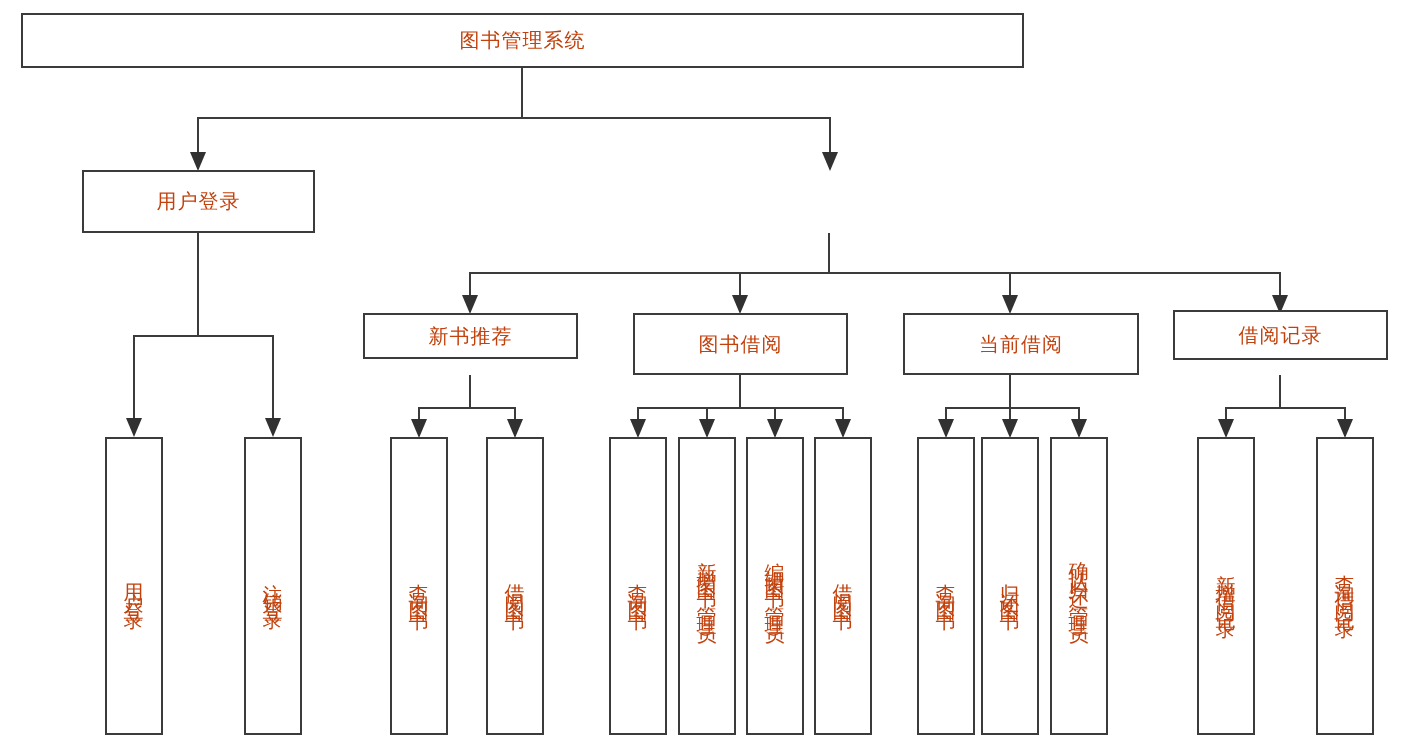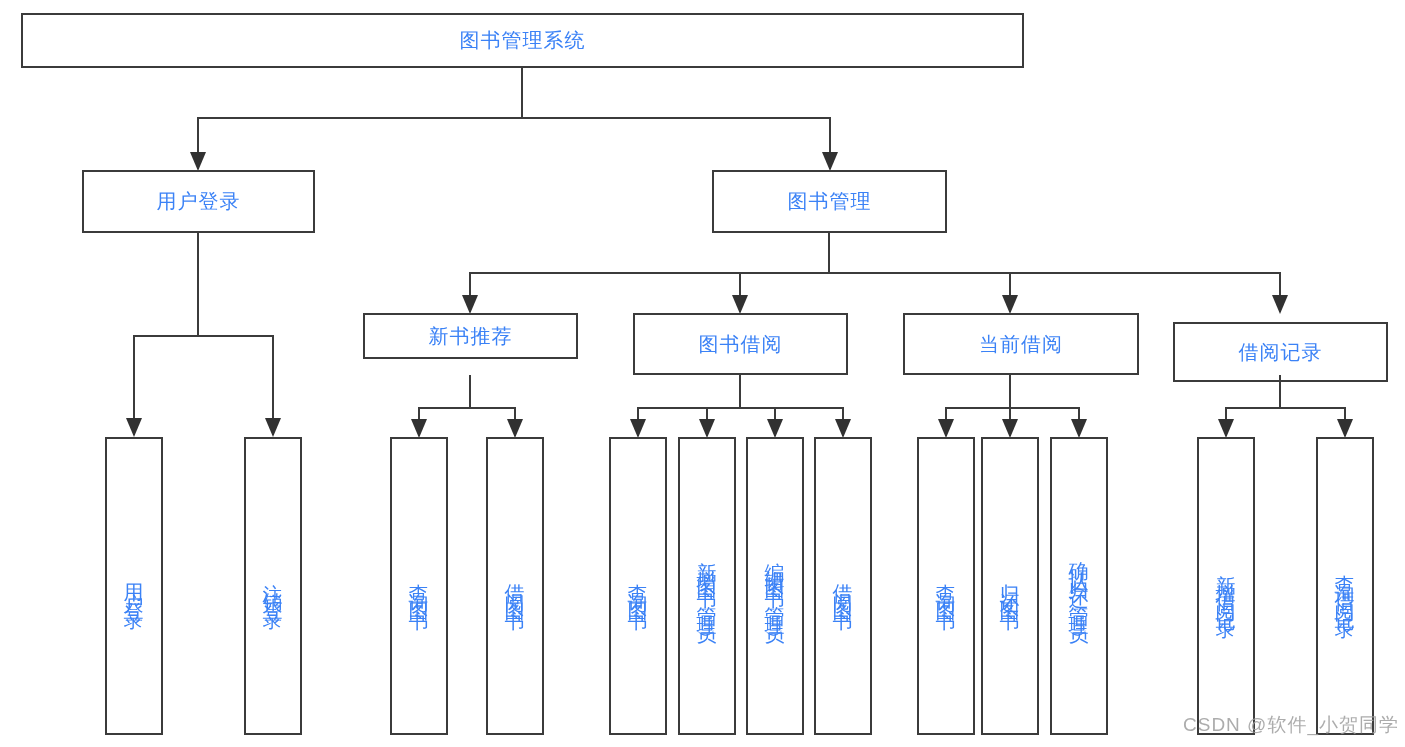--- a/index.html
+++ b/index.html
@@ -12,21 +12,21 @@
     overflow: hidden;
     font-family: "Liberation Sans", "DejaVu Sans", sans-serif;
   }
   .box {
     position: absolute;
     background: #ffffff;
     border: 2px solid #3b3b3b;
     display: flex;
     align-items: center;
     justify-content: center;
-    color: #3b82f6;
+    color: #c2410c;
     font-size: 20px;
     letter-spacing: 1px;
     text-align: center;
   }
   .box.v {
     writing-mode: vertical-rl;
     text-orientation: mixed;
     letter-spacing: 9px;
     line-height: 1;
   }
@@ -69,38 +69,37 @@
 <div class="stage">
 
   <div class="box" style="left:21px; top:13px; width:1003px; height:55px">图书管理系统</div>
 
   <div class="vline" style="left:521px; top:68px; height:49px"></div>
   <div class="hline" style="left:197px; top:117px; width:634px"></div>
   <div class="drop" style="left:197px; top:117px; height:52px"></div>
   <div class="drop" style="left:829px; top:117px; height:52px"></div>
 
   <div class="box" style="left:82px; top:170px; width:233px; height:63px">用户登录</div>
-  <div class="box" style="left:712px; top:170px; width:235px; height:63px">图书管理</div>
 
   <div class="vline" style="left:197px; top:233px; height:102px"></div>
   <div class="hline" style="left:133px; top:335px; width:141px"></div>
   <div class="drop" style="left:133px; top:335px; height:100px"></div>
   <div class="drop" style="left:272px; top:335px; height:100px"></div>
 
   <div class="vline" style="left:828px; top:233px; height:39px"></div>
   <div class="hline" style="left:469px; top:272px; width:812px"></div>
   <div class="drop" style="left:469px; top:272px; height:40px"></div>
   <div class="drop" style="left:739px; top:272px; height:40px"></div>
   <div class="drop" style="left:1009px; top:272px; height:40px"></div>
   <div class="drop" style="left:1279px; top:272px; height:40px"></div>
 
   <div class="box" style="left:363px; top:313px; width:215px; height:46px">新书推荐</div>
   <div class="box" style="left:633px; top:313px; width:215px; height:62px">图书借阅</div>
   <div class="box" style="left:903px; top:313px; width:236px; height:62px">当前借阅</div>
-  <div class="box" style="left:1173px; top:322px; width:215px; height:60px">借阅记录</div>
+  <div class="box" style="left:1173px; top:310px; width:215px; height:50px">借阅记录</div>
 
   <div class="vline" style="left:469px; top:375px; height:32px"></div>
   <div class="hline" style="left:418px; top:407px; width:98px"></div>
   <div class="drop" style="left:418px; top:407px; height:29px"></div>
   <div class="drop" style="left:514px; top:407px; height:29px"></div>
 
   <div class="vline" style="left:739px; top:375px; height:32px"></div>
   <div class="hline" style="left:637px; top:407px; width:207px"></div>
   <div class="drop" style="left:637px; top:407px; height:29px"></div>
   <div class="drop" style="left:706px; top:407px; height:29px"></div>
@@ -129,15 +128,14 @@
   <div class="box v" style="left:746px; top:437px; width:58px; height:298px">编辑图书（管理员）</div>
   <div class="box v" style="left:814px; top:437px; width:58px; height:298px">借阅图书</div>
 
   <div class="box v" style="left:917px; top:437px; width:58px; height:298px">查询图书</div>
   <div class="box v" style="left:981px; top:437px; width:58px; height:298px">归还图书</div>
   <div class="box v" style="left:1050px; top:437px; width:58px; height:298px">确认归还（管理员）</div>
 
   <div class="box v" style="left:1197px; top:437px; width:58px; height:298px">新增借阅记录</div>
   <div class="box v" style="left:1316px; top:437px; width:58px; height:298px">查询借阅记录</div>
 
-  <div class="watermark">CSDN @软件_小贺同学</div>
 
 </div>
 
 </body></html>

